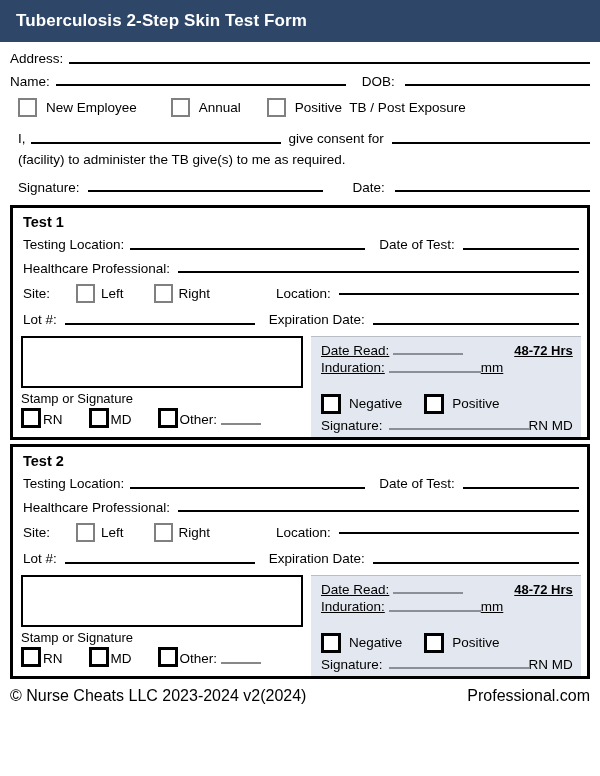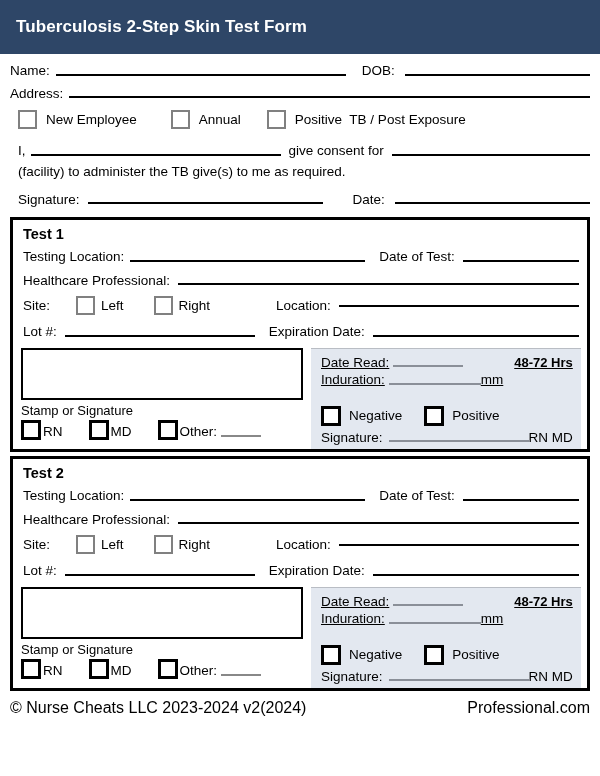--- a/index.html
+++ b/index.html
@@ -10,21 +10,21 @@
     width: 600px;
     height: 776px;
     background: #ffffff;
     font-family: "Liberation Sans", sans-serif;
     color: #000000;
     overflow: hidden;
   }
 
   
   .title-bar {
-    height: 54px;
+    height: 42px;
     background: #2e4667;
     display: flex;
     align-items: center;
     padding: 0 16px 0 16px;
     box-sizing: border-box;
   }
   .title-bar h1 {
     margin: 0;
     font-size: 17px;
     font-weight: bold;
@@ -240,29 +240,29 @@
 
 <div class="title-bar">
   <h1>Tuberculosis 2-Step Skin Test Form</h1>
 </div>
 
 <div class="page">
 
   <div class="info">
 
     <div class="row">
+      <span class="lbl">Address:</span>
+      <span class="rule flex1" style="margin-left:6px;"></span>
+    </div>
+
+    <div class="row">
       <span class="lbl">Name:</span>
       <span class="rule" style="flex:0 0 290px; margin-left:6px;"></span>
       <span class="lbl" style="margin-left:16px;">DOB:</span>
       <span class="rule flex1" style="margin-left:10px;"></span>
-    </div>
-
-    <div class="row">
-      <span class="lbl">Address:</span>
-      <span class="rule flex1" style="margin-left:6px;"></span>
     </div>
   </div>
 
   <div class="checks-row">
     <span class="chk-item" style="margin-right:34px;">
       <span class="cb light"></span>
       <span class="lbl">New Employee</span>
     </span>
     <span class="chk-item" style="margin-right:26px;">
       <span class="cb light"></span>

